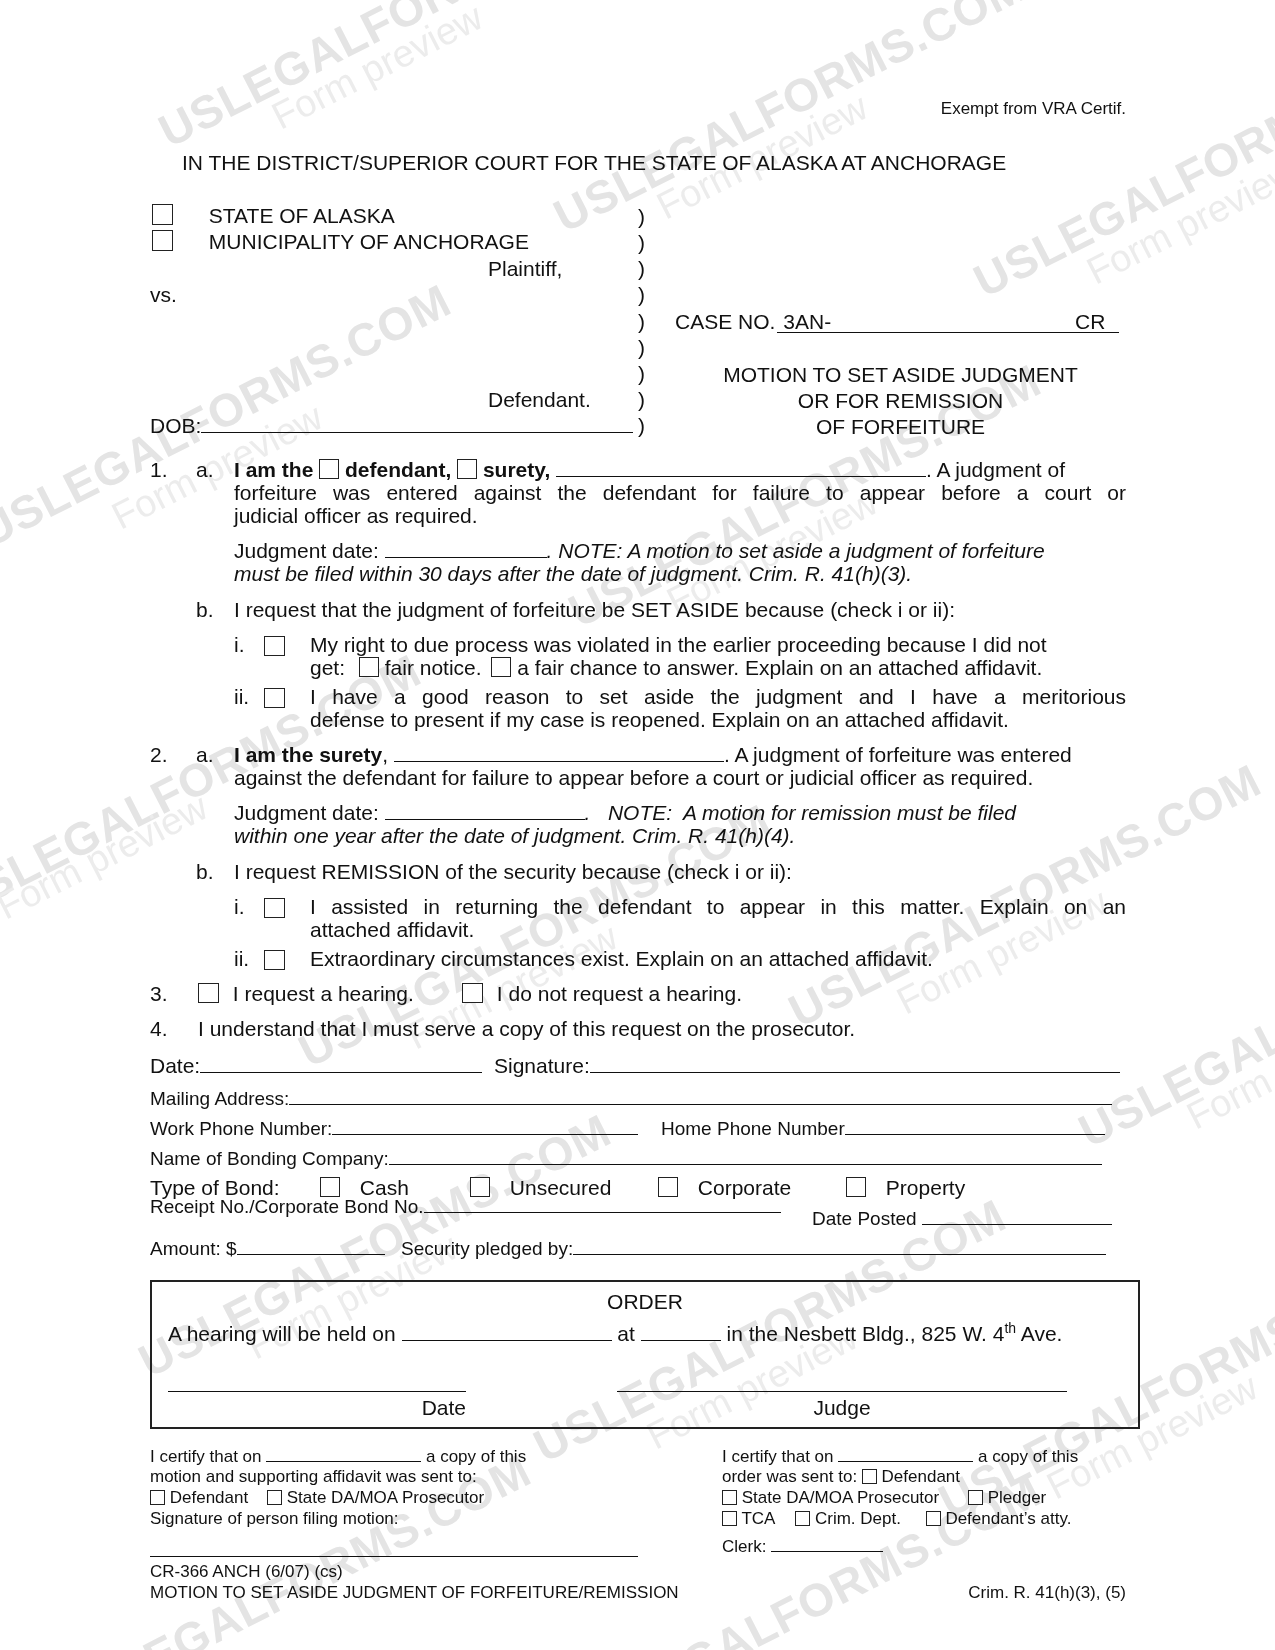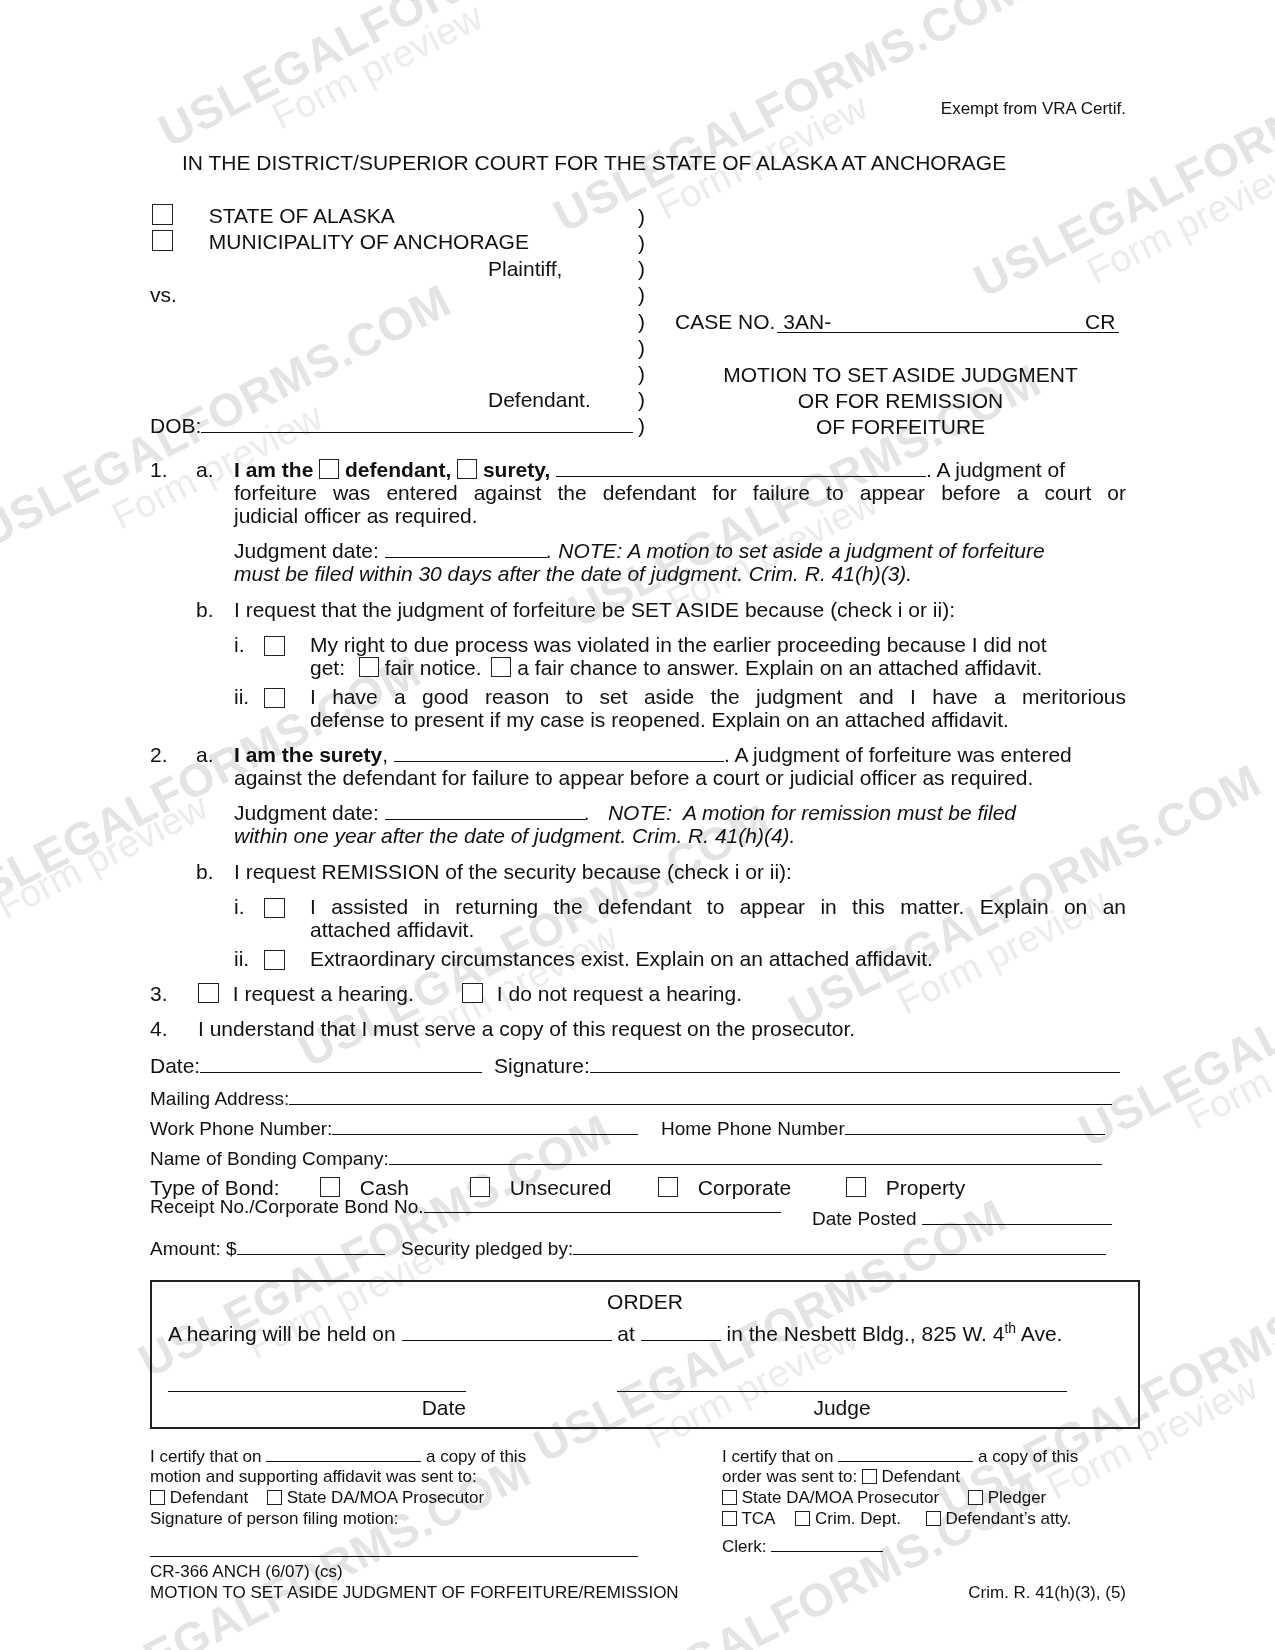--- a/index.html
+++ b/index.html
@@ -87,21 +87,21 @@
       <div class="paren" style="top:256px;">)</div>
       <div class="paren" style="top:282px;">)</div>
       <div class="paren" style="top:309px;">)</div>
       <div class="paren" style="top:335px;">)</div>
       <div class="paren" style="top:361px;">)</div>
       <div class="paren" style="top:387px;">)</div>
       <div class="paren" style="top:413px;">)</div>
     </div>
 
     <div class="abs t20" style="left:675px;top:310px;width:451px;">
-      <span>CASE NO.</span><span style="display:inline-block;width:342px;border-bottom:1.6px solid #111;margin-left:2px;position:relative;height:22px;vertical-align:-4px;"><span style="position:absolute;left:6px;top:0;">3AN-</span><span style="position:absolute;right:4px;top:0;">CR</span></span>
+      <span>CASE NO.</span><span style="display:inline-block;width:342px;border-bottom:1.6px solid #111;margin-left:2px;position:relative;height:22px;vertical-align:-4px;"><span style="position:absolute;left:6px;top:0;">3AN-</span><span style="position:absolute;right:14px;top:0;">CR</span></span>
     </div>
     <div class="abs t20" style="left:675px;top:362px;width:451px;text-align:center;line-height:26px;">
       <div>MOTION TO SET ASIDE JUDGMENT</div>
       <div>OR FOR REMISSION</div>
       <div>OF FORFEITURE</div>
     </div>
 
     <div class="abs t20" style="left:150px;top:458px;">1.</div>
     <div class="abs t20" style="left:196px;top:458px;">a.</div>
     <div class="abs t20" style="left:234px;top:458px;width:892px;">

